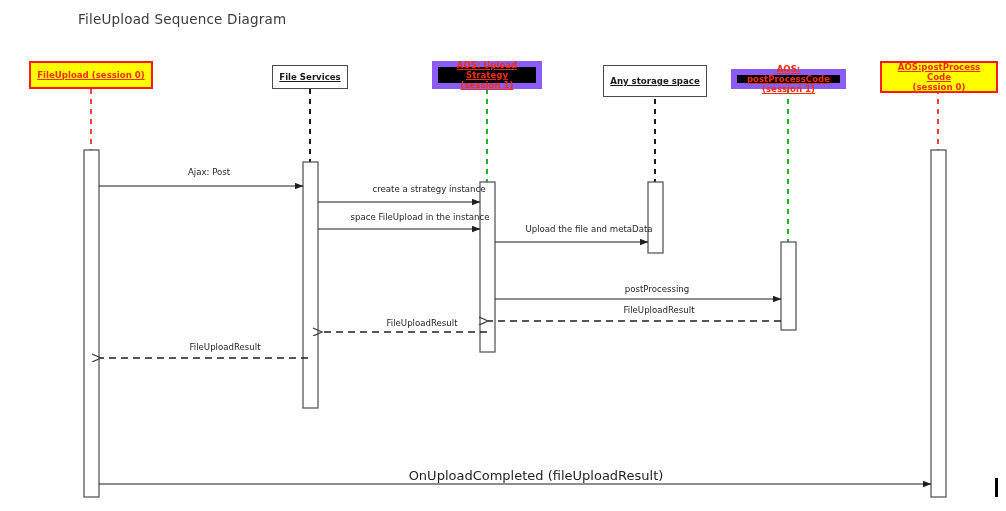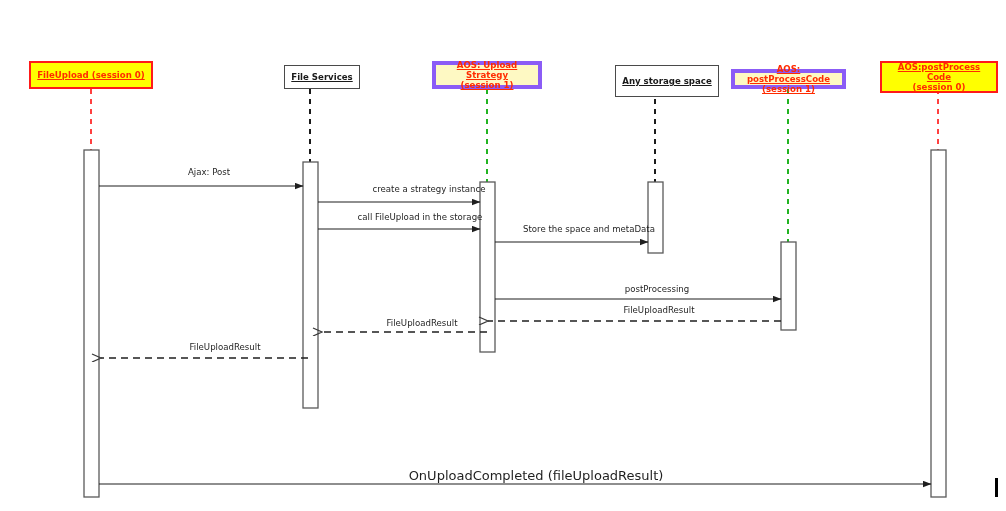--- a/index.html
+++ b/index.html
@@ -51,47 +51,47 @@
     text-decoration: underline;
     white-space: pre-line;
     font-weight: 600;
   }
   .box-yellow {
     background: #ffff00;
     border: 2px solid #ff1a1a;
   }
   .box-yellow .lbl { color: #ff2b00; }
   .box-green {
-    background: #fef9c3;
-    border: 4px solid #8b5cf6;
+    background: #000000;
+    border: 6px solid #8b5cf6;
   }
   .box-green .lbl { color: #ff2b00; }
   .box-white {
     background: #ffffff;
     border: 1.6px solid #4a4a4a;
-    margin-left: 12px;
   }
   .box-white .lbl { color: #1a1a1a; font-weight: 600; }
   .msg-label {
     position: absolute;
     font-size: 8.6px;
     color: #1f1f1f;
     white-space: nowrap;
     transform: translateX(-50%);
     margin-left: 21px;
   }
   .msg-label.small {
     font-size: 13px;
   }
 </style>
 </head>
 <body>
 
 <div id="canvas">
 
+  <div class="diag-title">FileUpload Sequence Diagram</div>
 
   <svg id="diagram-svg" viewBox="0 0 1006 511" xmlns="http://www.w3.org/2000/svg">
     <defs>
       <marker id="arrow-solid" markerWidth="9" markerHeight="9" refX="8" refY="3.2" orient="auto" markerUnits="userSpaceOnUse">
         <path d="M0,0 L8.5,3.2 L0,6.4 z" fill="#1f1f1f"></path>
       </marker>
       <marker id="arrow-open-left" markerWidth="11" markerHeight="11" refX="1" refY="4" orient="auto" markerUnits="userSpaceOnUse">
         <path d="M10,0 L1,4 L10,8" fill="none" stroke="#3a3a3a" stroke-width="1.3"></path>
       </marker>
     </defs>
@@ -146,22 +146,22 @@
 (session 1)</span>
       </div>
       <div class="lifeline-box box-yellow" style="left: 880px; top: 61px; width: 118px; height: 32px;">
         <span class="lbl">AOS:postProcess Code
 (session 0)</span>
       </div>
     </div>
   <div id="message-labels">
       <div class="msg-label" style="left: 188px; top: 167px;">Ajax: Post</div>
       <div class="msg-label" style="left: 396px; top: 184px; padding-left: 24px;">create a strategy instance</div>
-      <div class="msg-label" style="left: 399px; top: 212px;">call FileUpload in the storage</div>
-      <div class="msg-label" style="left: 568px; top: 224px;">Store the space and metaData</div>
+      <div class="msg-label" style="left: 399px; top: 212px;">space FileUpload in the instance</div>
+      <div class="msg-label" style="left: 568px; top: 224px;">Upload the file and metaData</div>
       <div class="msg-label" style="left: 636px; top: 284px; text-align: center;">postProcessing</div>
       <div class="msg-label" style="left: 638px; top: 305px;">FileUploadResult</div>
       <div class="msg-label" style="left: 401px; top: 318px;">FileUploadResult</div>
       <div class="msg-label" style="left: 204px; top: 342px;">FileUploadResult</div>
       <div class="msg-label small" style="left: 515px; top: 468px;">OnUploadCompleted (fileUploadResult)</div>
     </div>
 
 </div>
 
 </body></html>

